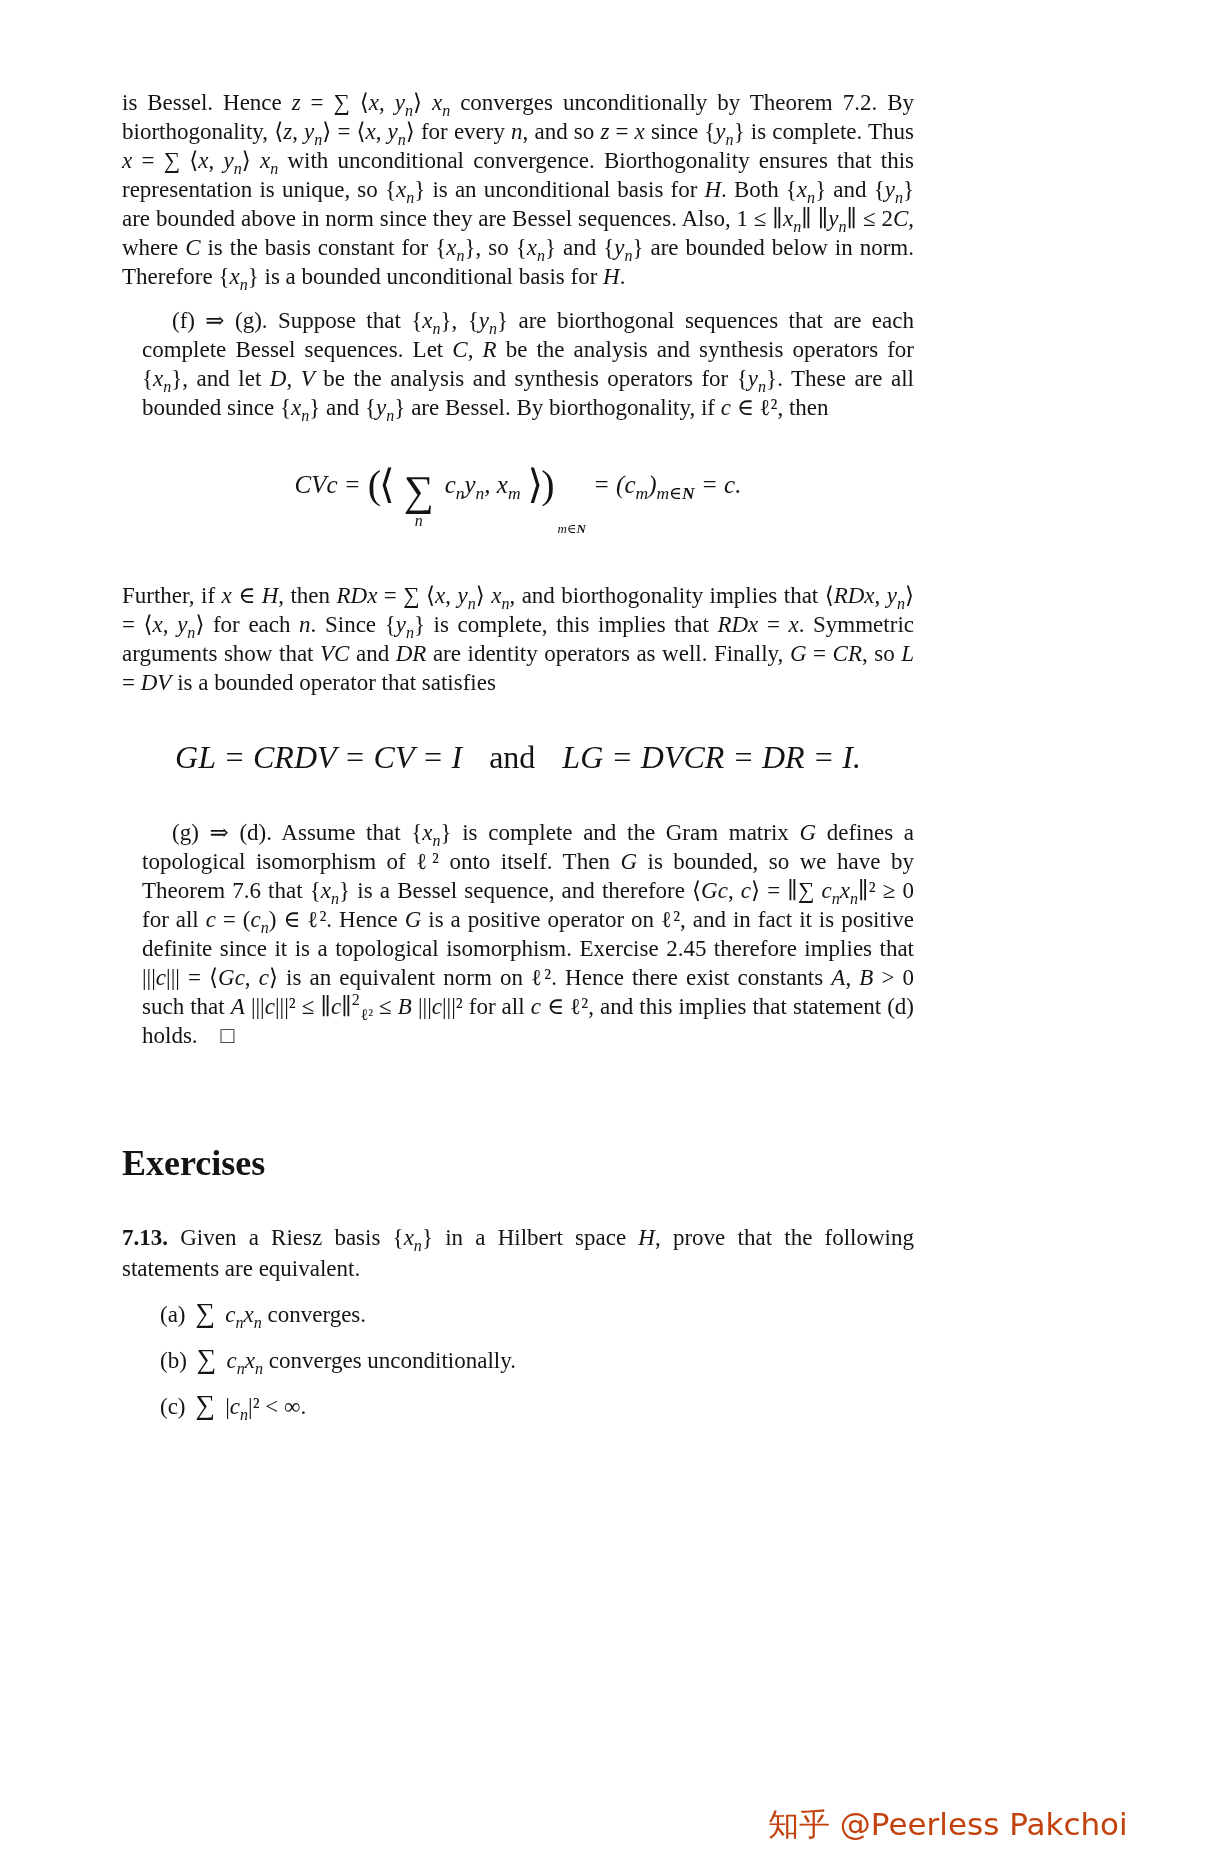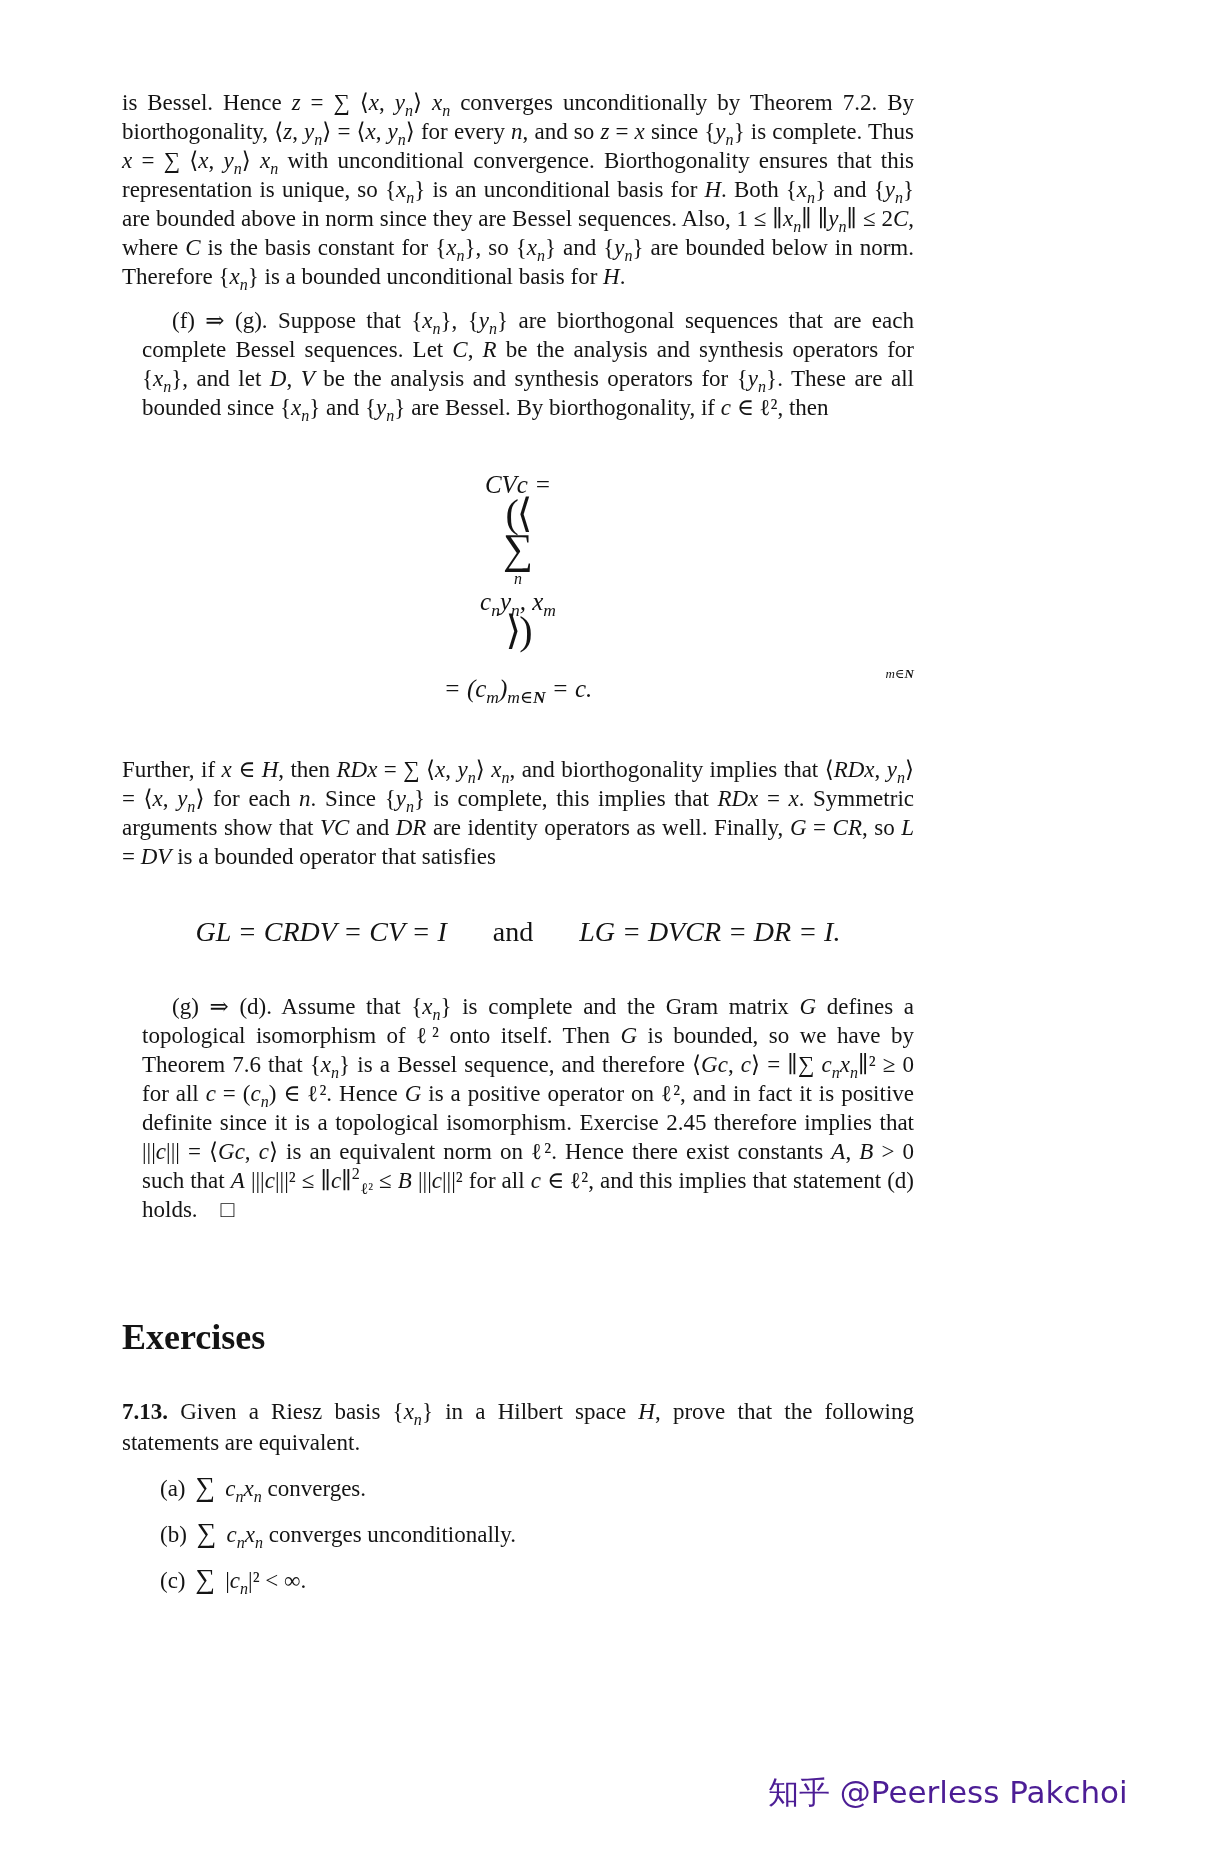--- a/index.html
+++ b/index.html
@@ -36,25 +36,24 @@
   p.para.indent { text-indent: 30px; margin-top: 15px; margin-left: 20px; }
   p.para.after-eq { margin-top: 0; }
   i { font-style: italic; }
   sub { font-size: 70%; line-height: 0; }
   sup { font-size: 70%; line-height: 0; }
 
   
   .eq1 {
     display: flex;
     justify-content: center;
-    align-items: center;
     font-style: italic;
     font-size: 25px;
     margin: 48px 0 52px 0;
-    flex-direction: column;
+    gap: 7px;
   }
   .eq1 .sum-wrap {
     display: inline-flex;
     flex-direction: column;
     align-items: center;
     line-height: 1;
     margin: 0 4px;
   }
   .eq1 .sum-glyph { font-size: 42px; font-style: normal; }
   .eq1 .sum-sub { font-size: 16px; margin-top: 1px; }
@@ -64,23 +63,23 @@
     align-self: flex-end;
     transform: translateY(14px);
     margin-left: -2px;
   }
 
   
   .eq2 {
     display: flex;
     justify-content: center;
     align-items: baseline;
-    gap: 46px;
+    gap: 27px;
     font-style: italic;
-    font-size: 28px;
+    font-size: 32px;
     margin: 46px 0 46px 0;
   }
   .eq2 .conj { font-style: normal; }
 
   .exercises-heading {
     font-size: 36px;
     font-weight: bold;
     margin: 92px 0 0 0;
   }
   .exercise {
@@ -168,14 +167,14 @@
         </li>
         <li>
           <span>(c)</span>
           <span class="sigma">∑</span>
           <span>|<i>c<sub>n</sub></i>|² &lt; ∞.</span>
         </li>
       </ul>
     </div>
   </div>
 
-  <div class="watermark" style="color: #4c1d95;">知乎 @Peerless Pakchoi</div>
+  <div class="watermark" style="color: #c2410c; margin-top: 32px;">知乎 @Peerless Pakchoi</div>
 </div>
 
 </body></html>

